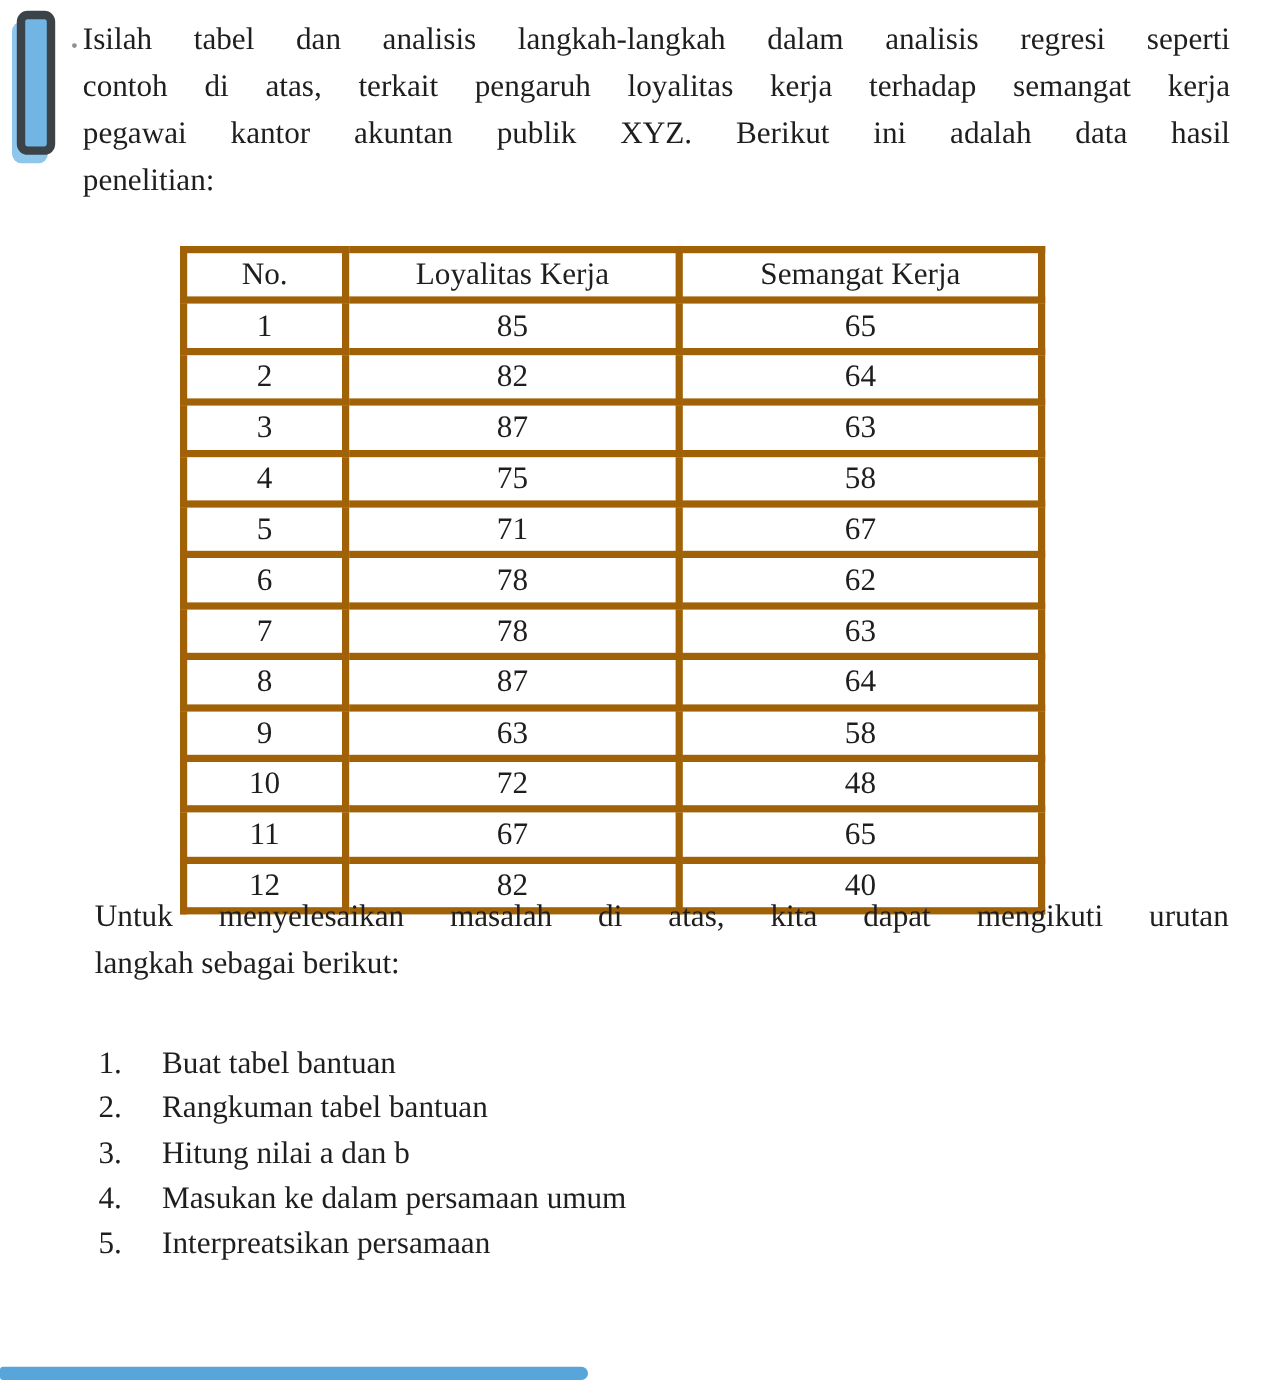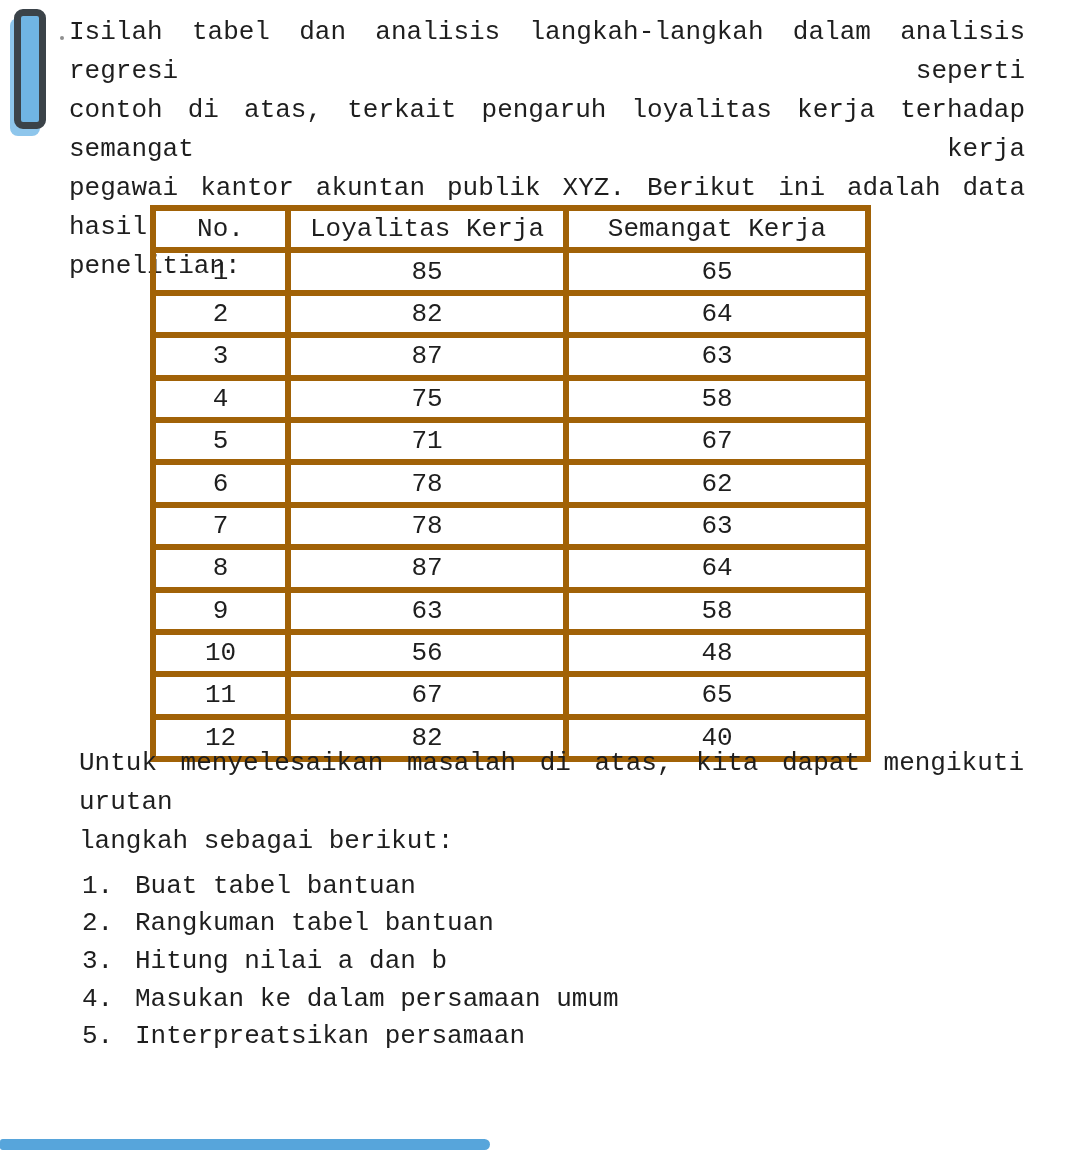--- a/index.html
+++ b/index.html
@@ -1,20 +1,20 @@
 <!DOCTYPE html>
 <html><head>
 <meta charset="utf-8">
 <style>
   html,body{margin:0;padding:0;background:#ffffff;}
   .page{
     position:relative;
     width:1065px;height:1152px;
     background:#ffffff;
-    font-family:Liberation Mono, monospace;
+    font-family:Liberation Serif, serif;
     color:#1e1e1e;
     overflow:hidden;
   }
   
   .bracket{
     position:absolute;left:14px;top:9px;
     width:32px;height:120px;box-sizing:border-box;
     background:#70b5e4;
     border:7px solid #3b4349;
     border-radius:9px;
@@ -129,21 +129,21 @@
           <td>87</td>
           <td>64</td>
         </tr>
         <tr>
           <td>9</td>
           <td>63</td>
           <td>58</td>
         </tr>
         <tr>
           <td>10</td>
-          <td>56</td>
+          <td>72</td>
           <td>48</td>
         </tr>
         <tr>
           <td>11</td>
           <td>67</td>
           <td>65</td>
         </tr>
         <tr>
           <td>12</td>
           <td>82</td>

